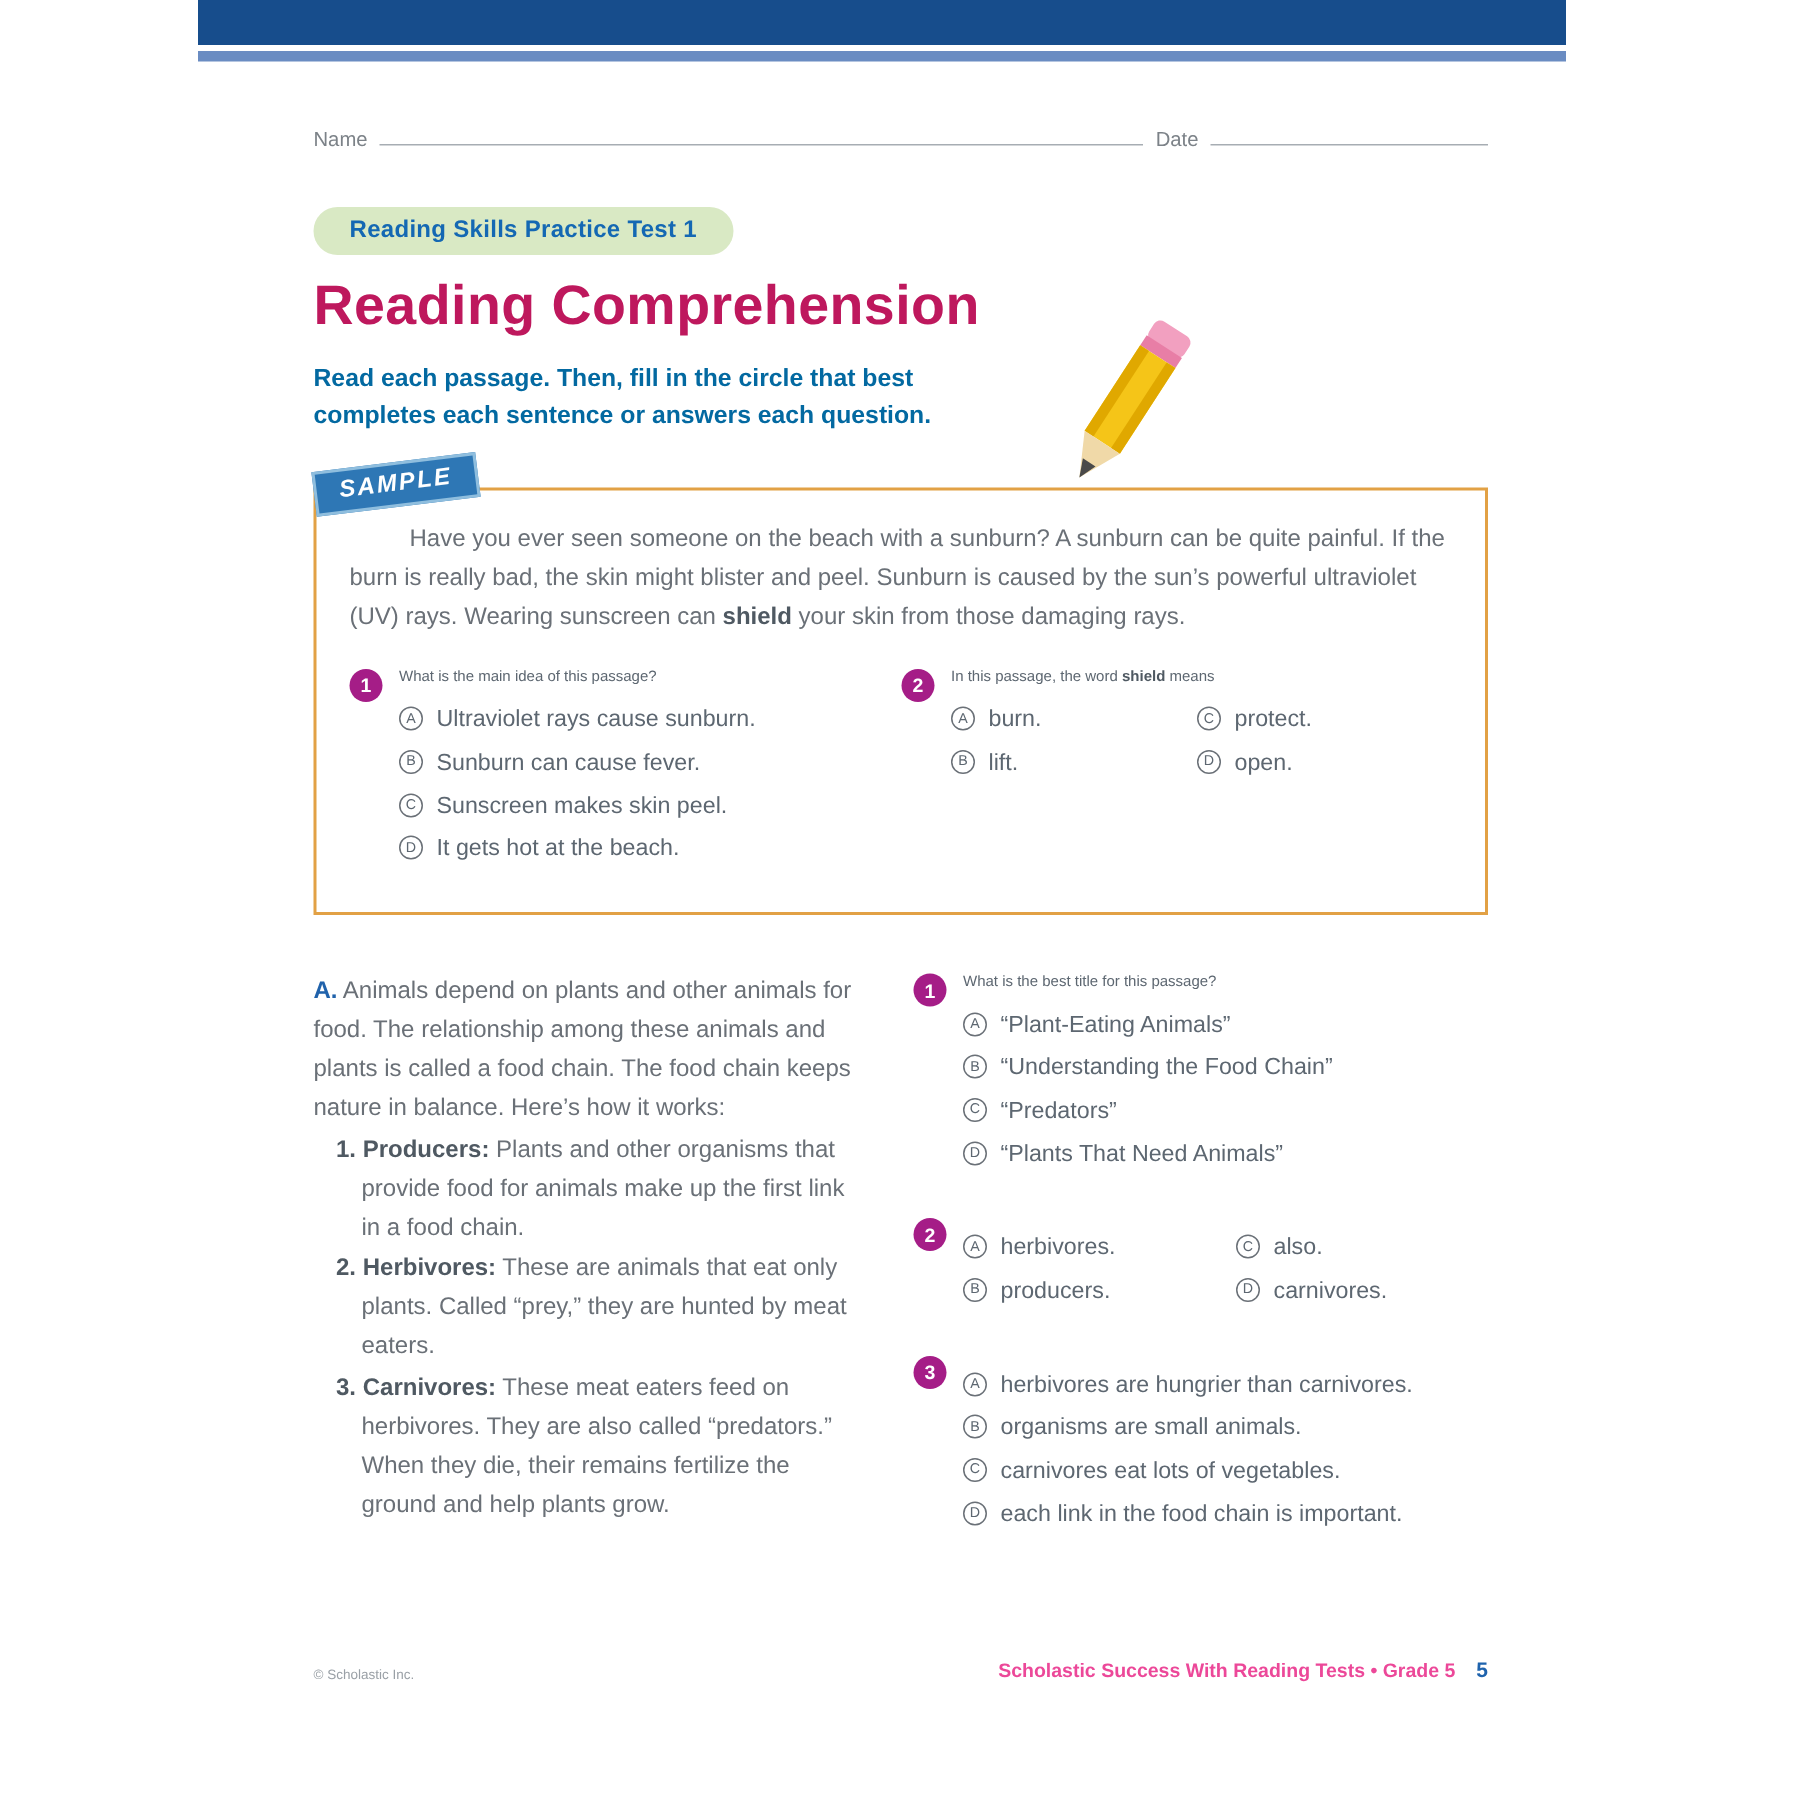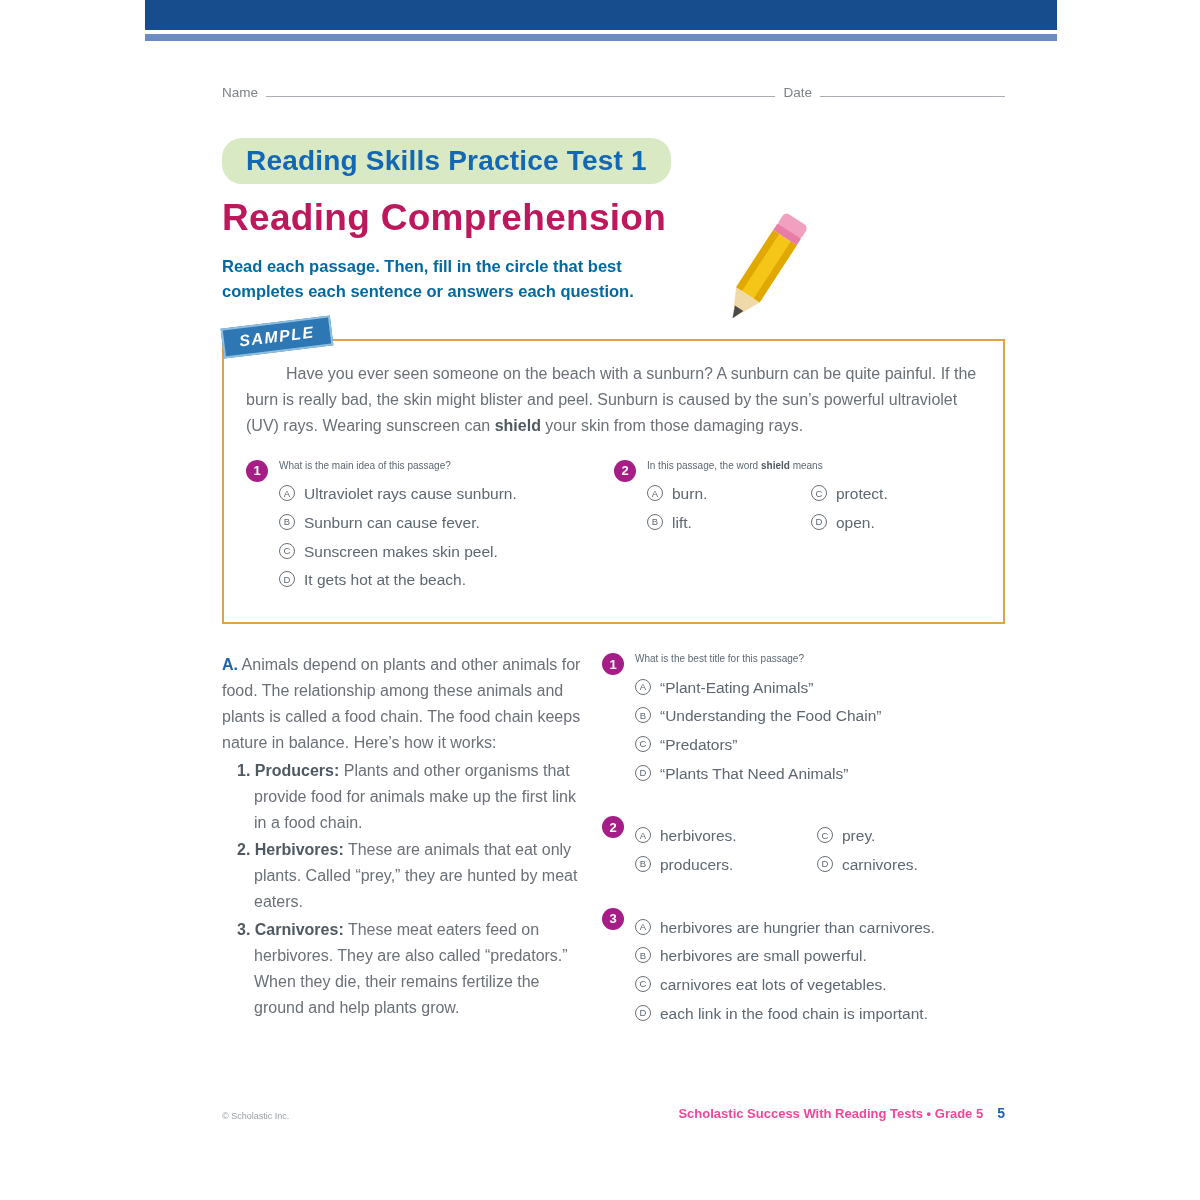--- a/index.html
+++ b/index.html
@@ -1,30 +1,30 @@
 <!DOCTYPE html>
 <html><head>
 <meta charset="utf-8">
 <style>
   * { margin:0; padding:0; box-sizing:border-box; }
   html,body { width:1200px; height:1200px; background:#ffffff;
     font-family:"Liberation Sans","DejaVu Sans",sans-serif; }
-  .page { position:absolute; left:145px; top:0; width:912px; height:1151px; background:#fff; }
+  .page { position:absolute; left:132px; top:0; width:912px; height:1151px; background:#fff; }
   .bar-dark { height:30px; background:#174d8c; }
   .bar-light { height:7px; background:#6a8cc2; margin-top:4px; }
   .content { margin:42px 52px 0 77px; position:relative; }
 
   
   .name-row { display:flex; align-items:flex-end; font-size:13.5px; color:#7c8288; }
   .fill-line { flex:1; border-bottom:1.2px solid #a7adb3; margin:0 8px 3px 8px; height:14px; }
   .date-line { width:185px; border-bottom:1.2px solid #a7adb3; margin:0 0 3px 8px; height:14px; }
 
   
   .badge { display:inline-block; margin-top:38px; background:#d9e9c4; color:#1468b3;
-    font-weight:bold; font-size:28px; padding:7px 24px; border-radius:20px; letter-spacing:0.2px; }
+    font-weight:bold; font-size:16px; padding:7px 24px; border-radius:20px; letter-spacing:0.2px; }
   .big-title { margin-top:13px; color:#be185d; font-weight:bold; font-size:37px; letter-spacing:0.3px; }
   .instructions { margin-top:15px; font-weight:bold; font-size:16.5px; color:#0369a1; line-height:1.52; }
 
   
   .pencil { position:absolute; top:120px; left:480px; width:120px; height:140px; }
 
   
   .sample-badge { display:inline-block; position:relative; z-index:2; margin-top:18px;
     transform:rotate(-7deg); background:#2e77b5; border:2px solid #8fbede; color:#fff;
     font-weight:bold; font-style:italic; font-size:16px; letter-spacing:1.5px; padding:4px 15px; }
@@ -46,21 +46,21 @@
   .opts { margin-top:10px; }
   .opt { display:flex; align-items:flex-start; margin-bottom:7px; font-size:15.5px;
     color:#5d6771; line-height:1.4; }
   .opt-letter { width:16px; height:16px; border:1.4px solid #6a7077; border-radius:50%;
     font-size:9.5px; display:flex; align-items:center; justify-content:center;
     margin-right:9px; margin-top:2px; color:#5d6771; flex-shrink:0; }
   .opts-grid { margin-top:10px; display:grid; grid-template-columns:150px 1fr; column-gap:14px; }
   .opts-grid.wide { grid-template-columns:168px 1fr; }
 
   
-  .main { display:flex; margin-top:28px; gap:20px; }
+  .main { display:flex; margin-top:38px; gap:40px; }
   .main-left { flex:0 0 360px; font-size:16px; line-height:1.62; color:#6a7077; }
   .plabel { font-weight:bold; color:#2062ab; }
   .plist { margin-top:2px; margin-left:15px; }
   .plist-item { padding-left:17px; text-indent:-17px; margin-top:2px; }
   .plist-item b { color:#4f5962; }
   .main-right { flex:1; }
   .main-right .q { margin-bottom:24px; }
   .narrow { max-width:318px; }
 
   
@@ -215,21 +215,21 @@
         <div class="q">
           <span class="qnum">2</span>
           <div class="qbody">
             <div class="opts-grid wide">
               <div class="opt">
                 <span class="opt-letter">A</span>
                 <span>herbivores.</span>
               </div>
               <div class="opt">
                 <span class="opt-letter">C</span>
-                <span>prey.</span>
+                <span>also.</span>
               </div>
               <div class="opt">
                 <span class="opt-letter">B</span>
                 <span>producers.</span>
               </div>
               <div class="opt">
                 <span class="opt-letter">D</span>
                 <span>carnivores.</span>
               </div>
             </div>
@@ -239,21 +239,21 @@
         <div class="q">
           <span class="qnum">3</span>
           <div class="qbody">
             <div class="opts narrow">
               <div class="opt">
                 <span class="opt-letter">A</span>
                 <span>herbivores are hungrier than carnivores.</span>
               </div>
               <div class="opt">
                 <span class="opt-letter">B</span>
-                <span>herbivores are small powerful.</span>
+                <span>organisms are small animals.</span>
               </div>
               <div class="opt">
                 <span class="opt-letter">C</span>
                 <span>carnivores eat lots of vegetables.</span>
               </div>
               <div class="opt">
                 <span class="opt-letter">D</span>
                 <span>each link in the food chain is important.</span>
               </div>
             </div>

